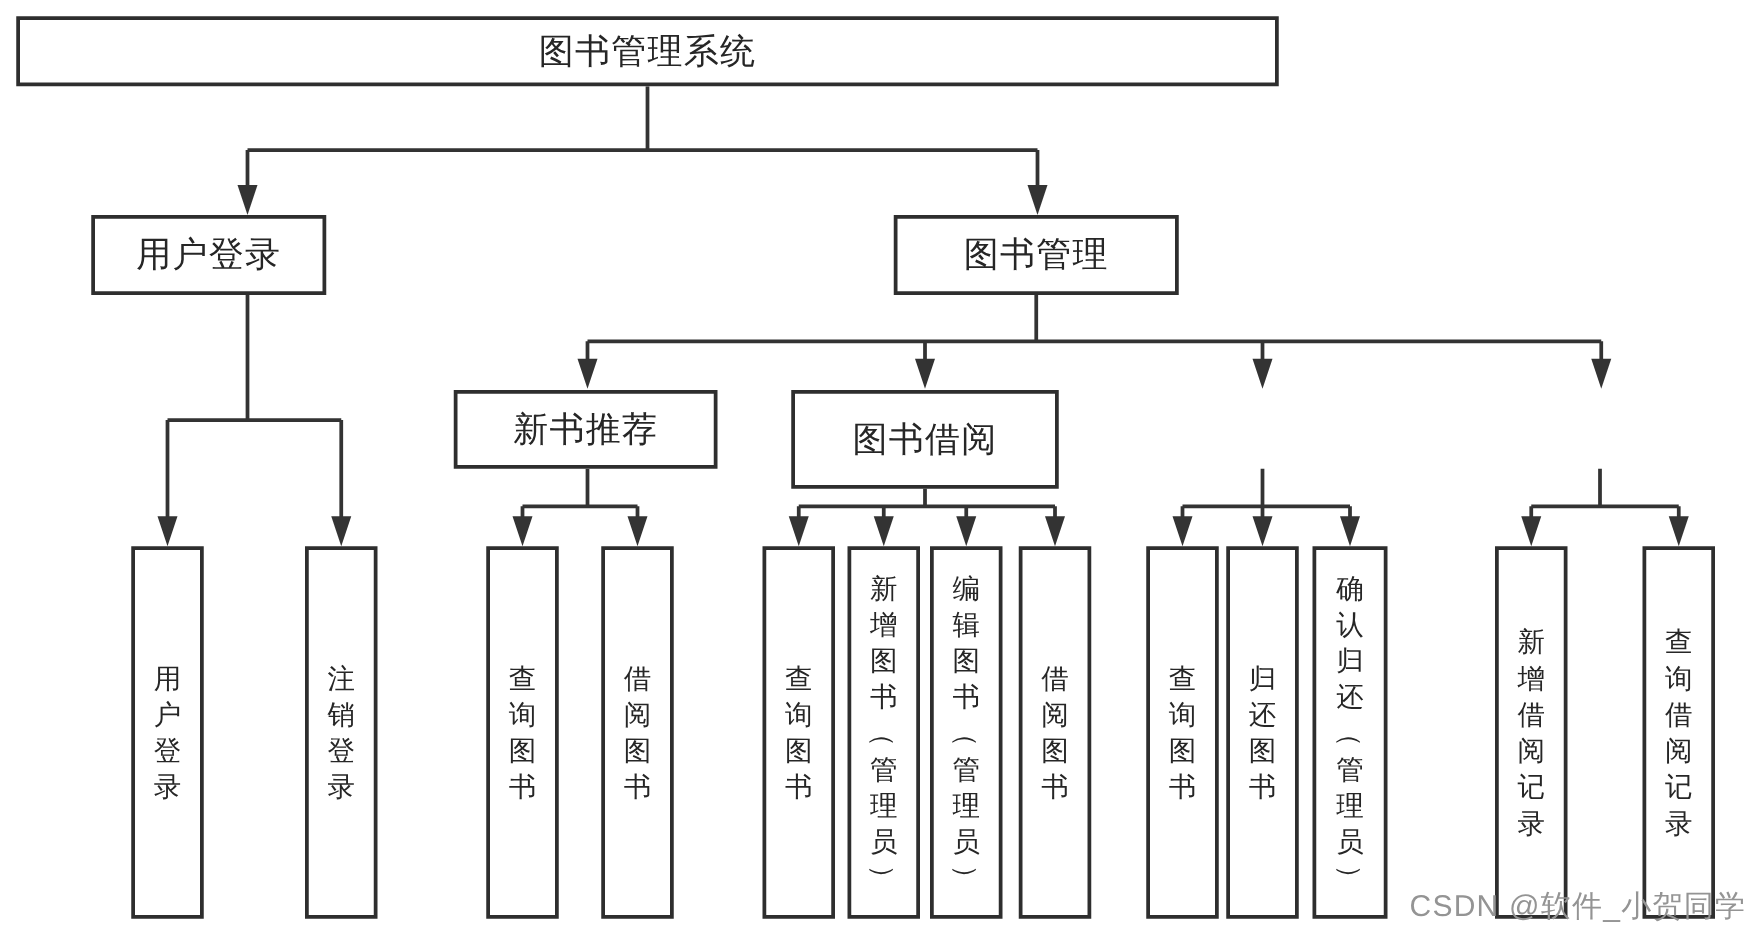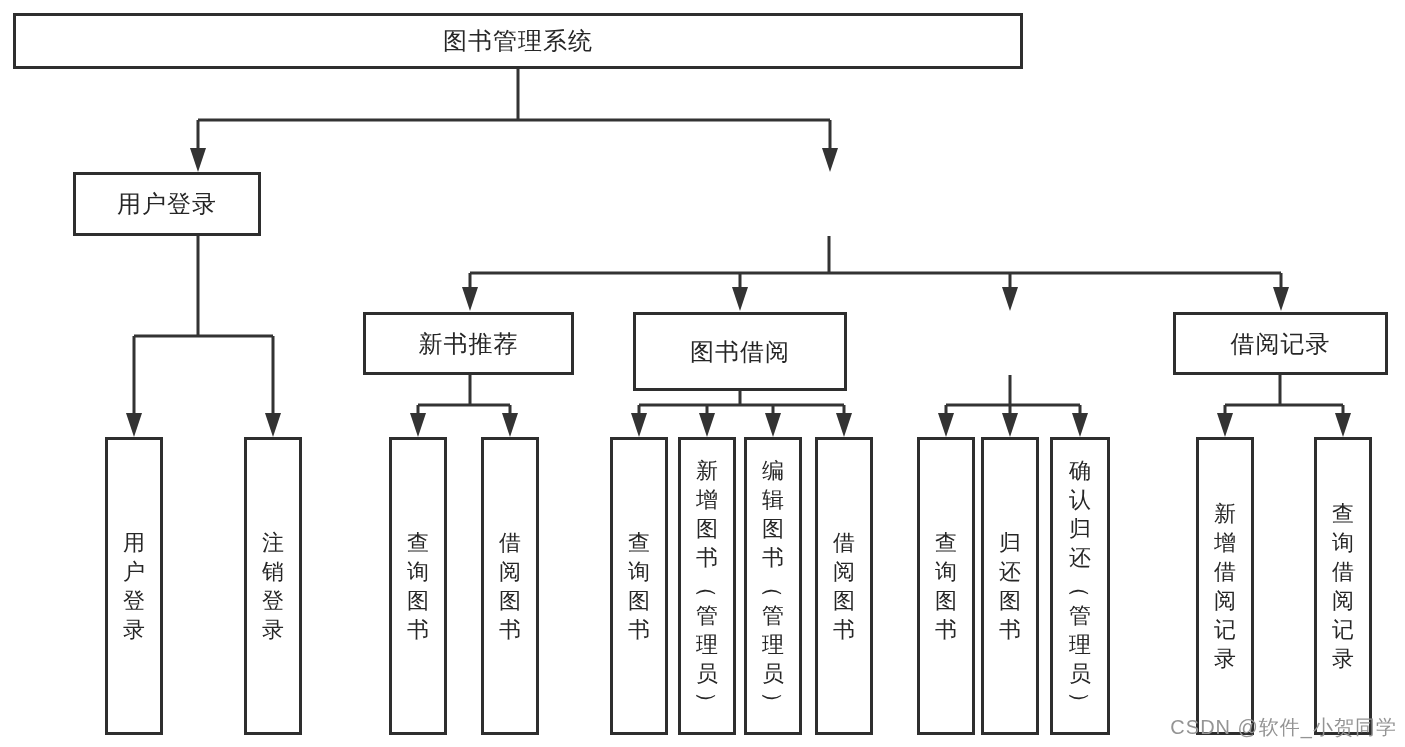--- a/index.html
+++ b/index.html
@@ -17,30 +17,30 @@
   }
   #connectors{position:absolute;left:0;top:0;width:1405px;height:747px;}
   .cline{stroke:var(--line);stroke-width:3;fill:none;}
   .ahead{fill:var(--line);stroke:none;}
   .node{
     position:absolute;background:var(--box-fill);
     border:3px solid var(--box-border);box-sizing:border-box;
     display:flex;align-items:center;justify-content:center;
     color:var(--text);
   }
-  .hlabel{font-size:24px;letter-spacing:1px;white-space:nowrap;}
+  .hlabel{font-size:28px;letter-spacing:1px;white-space:nowrap;}
   .vtext{
     display:flex;flex-direction:column;align-items:center;justify-content:center;
     width:100%;height:100%;font-size:22px;
   }
   .vchar{display:block;height:29px;line-height:29px;text-align:center;}
   .vchar.rot{transform:rotate(90deg);}
   #watermark{
     position:absolute;right:8px;bottom:6px;
-    font-size:20px;color:var(--watermark);letter-spacing:1px;white-space:nowrap;
+    font-size:24px;color:var(--watermark);letter-spacing:1px;white-space:nowrap;
   }
 </style>
 </head>
 <body>
 
 <div id="canvas">
 
   <svg id="connectors" viewBox="0 0 1405 747" xmlns="http://www.w3.org/2000/svg">
 
     <path class="cline" d="M518 69 L518 120 M198 120 L830 120 M198 120 L198 150 M830 120 L830 150"></path>
@@ -78,29 +78,29 @@
     <polygon class="ahead" points="1335,413 1351,413 1343,437"></polygon>
   </svg>
 
   <div class="node" style="left:13px;top:13px;width:1010px;height:56px">
     <span class="hlabel">图书管理系统</span>
   </div>
 
   <div class="node" style="left:73px;top:172px;width:188px;height:64px">
     <span class="hlabel">用户登录</span>
   </div>
+  <div class="node" style="left:715px;top:172px;width:228px;height:64px">
+    <span class="hlabel">图书管理</span>
+  </div>
 
   <div class="node" style="left:363px;top:312px;width:211px;height:63px">
     <span class="hlabel">新书推荐</span>
   </div>
   <div class="node" style="left:633px;top:312px;width:214px;height:79px">
     <span class="hlabel">图书借阅</span>
-  </div>
-  <div class="node" style="left:1173px;top:312px;width:215px;height:63px">
-    <span class="hlabel">借阅记录</span>
   </div>
 
   <div class="node" style="left:105px;top:437px;width:58px;height:298px">
     <span class="vtext">
         <span class="vchar">用</span>
         <span class="vchar">户</span>
         <span class="vchar">登</span>
         <span class="vchar">录</span>
       </span>
   </div>

